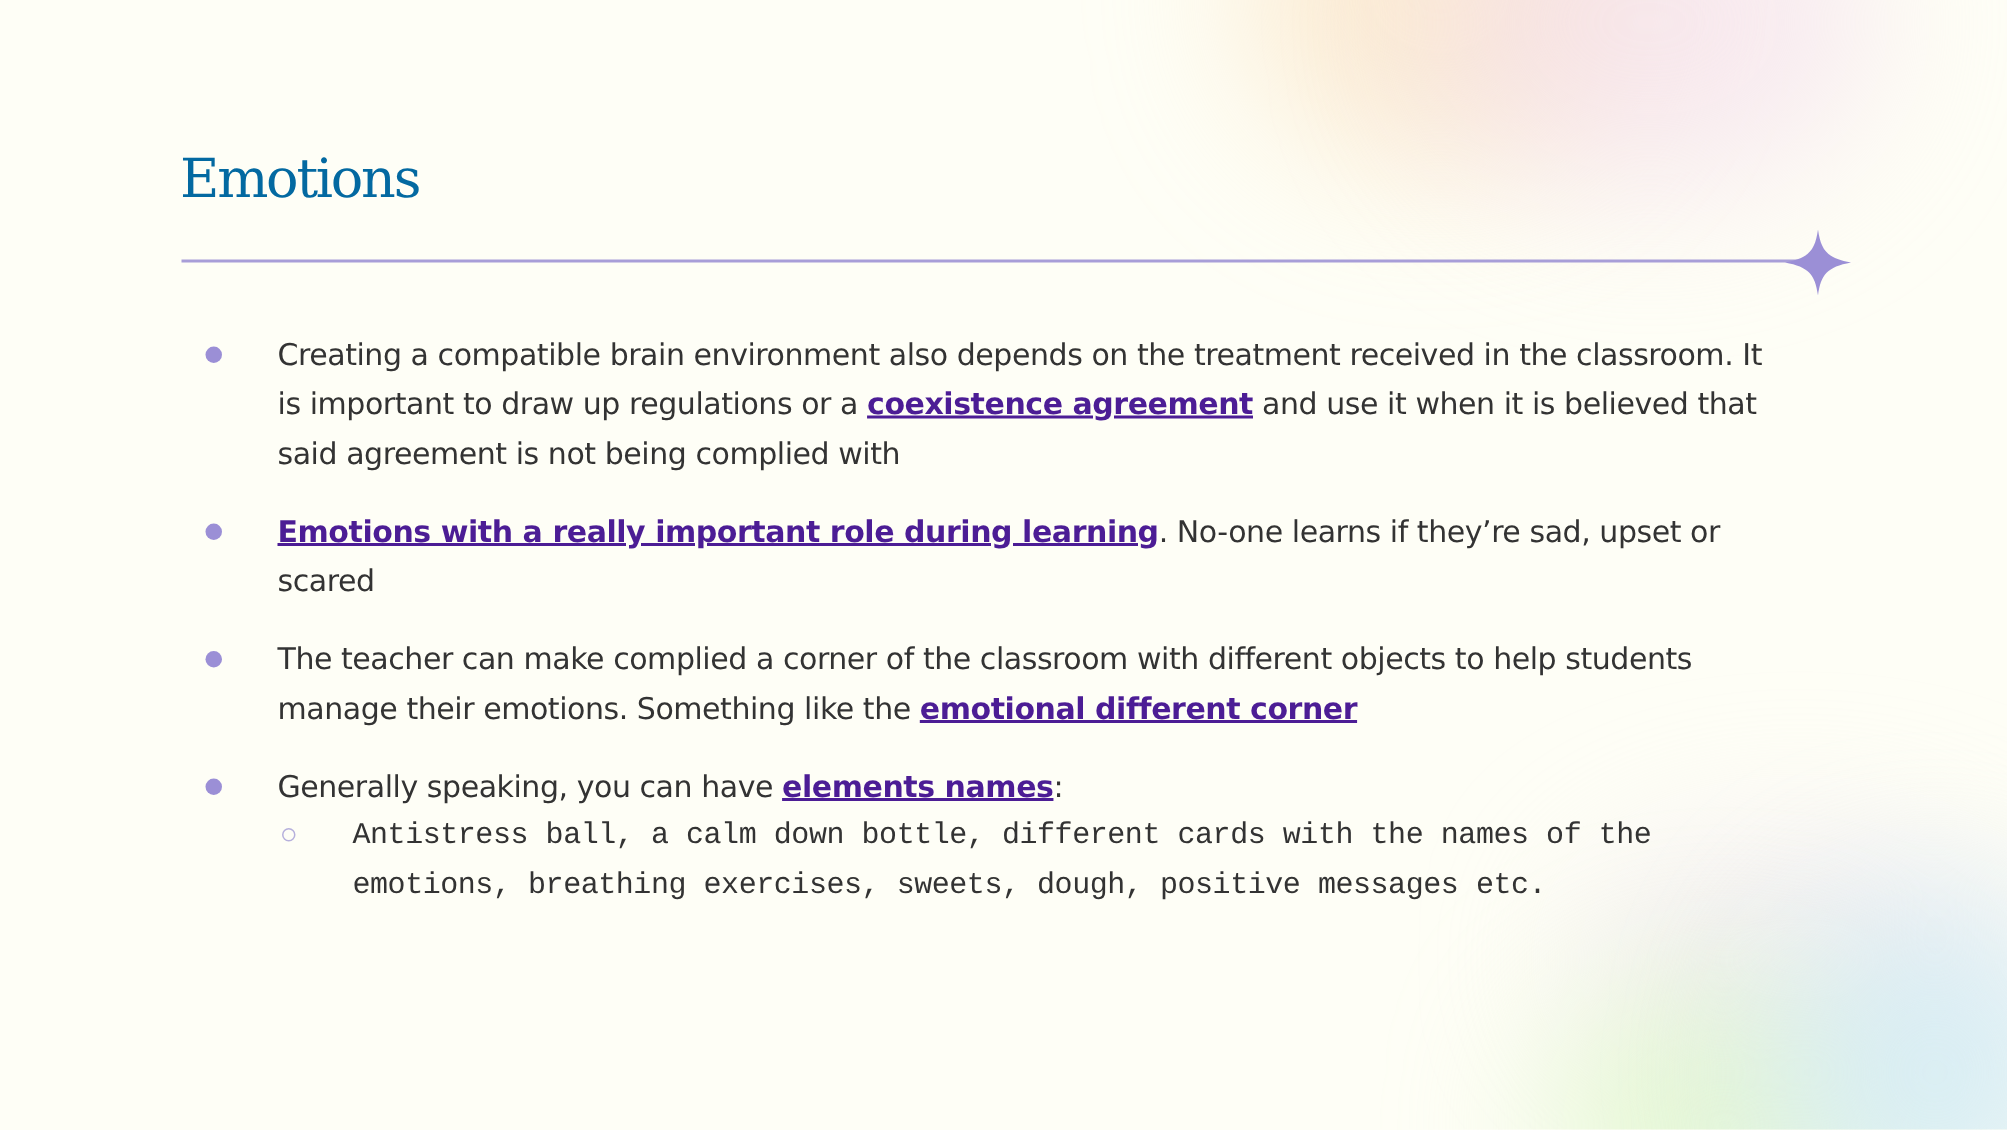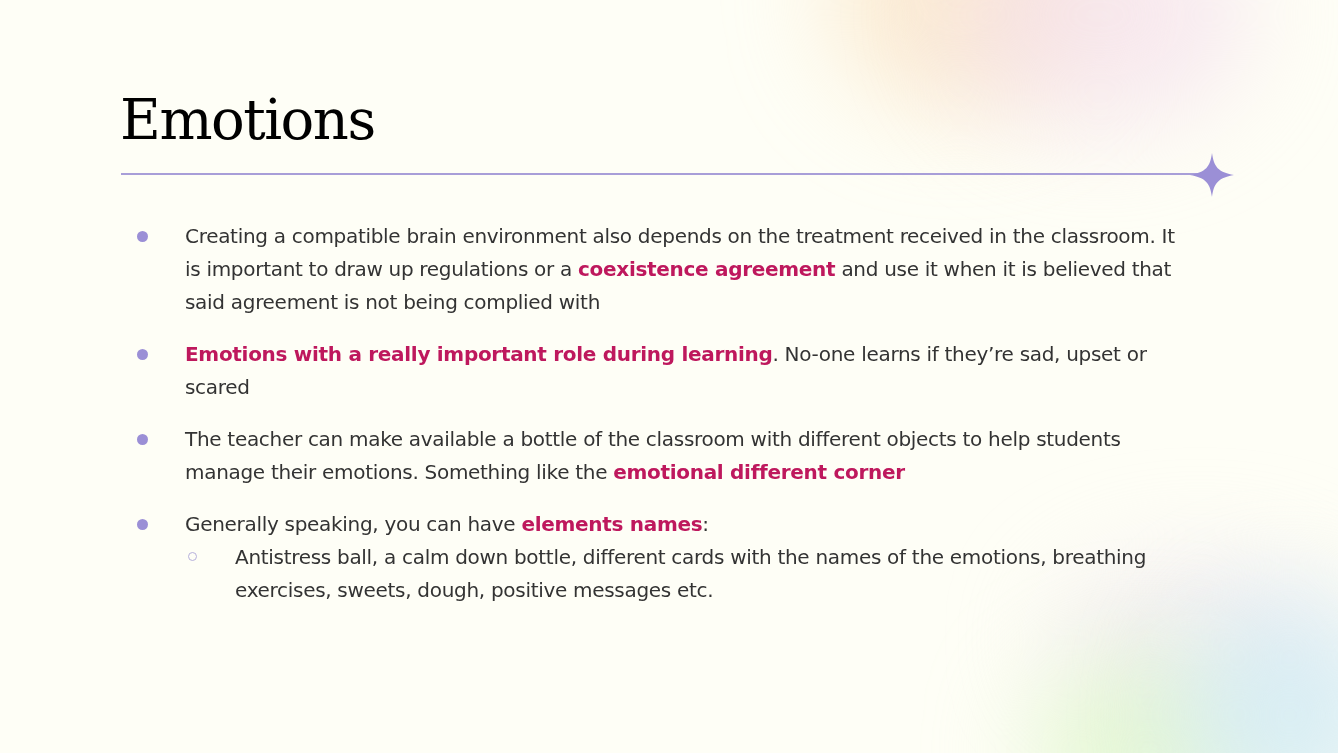--- a/index.html
+++ b/index.html
@@ -10,31 +10,31 @@
     }
     .blob { position: absolute; border-radius: 50%; filter: blur(50px); pointer-events: none; }
     .blob-top-1 { left: 830px; top: -120px; width: 260px; height: 230px; background: rgba(250,220,180,0.55); }
     .blob-top-2 { left: 950px; top: -100px; width: 300px; height: 230px; background: rgba(243,220,235,0.6); }
     .blob-bot-1 { left: 1030px; top: 650px; width: 240px; height: 200px; background: rgba(220,245,200,0.7); }
     .blob-bot-2 { left: 1180px; top: 600px; width: 220px; height: 230px; background: rgba(210,235,245,0.8); }
     .blob-bot-3 { left: 1050px; top: 560px; width: 300px; height: 160px; background: rgba(238,230,240,0.6); }
 
     .title {
       position: absolute; left: 120px; top: 84px;
-      font-family: "DejaVu Serif", serif; font-size: 56px; line-height: 72px;
-      color: #000000; letter-spacing: -1.5px; margin: 0; font-weight: normal;
+      font-family: "DejaVu Serif", serif; font-size: 36px; line-height: 72px;
+      color: #0369a1; letter-spacing: -1.5px; margin: 0; font-weight: normal;
     }
     .rule { position: absolute; left: 121px; top: 173px; width: 1080px; height: 2px; background: #a89ed8; }
     .sparkle { position: absolute; left: 1190px; top: 153px; width: 44px; height: 44px; }
 
     .content { position: absolute; left: 130px; top: 220px; width: 1060px; }
     .item { position: relative; padding-left: 55px; font-size: 20px; line-height: 33px; color: #333; margin-bottom: 19px; letter-spacing: -0.3px; }
-    .item b { font-weight: bold; color: #be185d; }
+    .item b { font-weight: bold; color: #4c1d95; text-decoration: underline; }
     .dot { position: absolute; left: 7px; top: 11px; width: 11px; height: 11px; border-radius: 50%; background: #9b8fd6; }
-    .sub { position: relative; padding-left: 50px; margin-top: 0; }
+    .sub { position: relative; padding-left: 50px; margin-top: 0; font-family: Liberation Mono, monospace; }
     .ring { position: absolute; left: 3px; top: 11px; width: 9px; height: 9px; border-radius: 50%; border: 1.5px solid #b6b0dc; box-sizing: border-box; }
   </style>
 </head>
 <body>
 
 <div class="blob blob-top-1"></div>
 <div class="blob blob-top-2"></div>
 <div class="blob blob-bot-3"></div>
 <div class="blob blob-bot-1"></div>
 <div class="blob blob-bot-2"></div>
@@ -49,21 +49,21 @@
   <div class="item">
     <span class="dot"></span>
     <span>Creating a compatible brain environment also depends on the treatment received in the classroom. It is important to draw up regulations or a </span><b>coexistence agreement</b><span> and use it when it is believed that said agreement is not being complied with</span>
   </div>
   <div class="item">
     <span class="dot"></span>
     <b>Emotions with a really important role during learning</b><span>. No-one learns if they’re sad, upset or scared</span>
   </div>
   <div class="item">
     <span class="dot"></span>
-    <span>The teacher can make available a bottle of the classroom with different objects to help students manage their emotions. Something like the </span><b>emotional different corner</b>
+    <span>The teacher can make complied a corner of the classroom with different objects to help students manage their emotions. Something like the </span><b>emotional different corner</b>
   </div>
   <div class="item">
     <span class="dot"></span>
     <span>Generally speaking, you can have </span><b>elements names</b><span>:</span>
     <div class="sub">
       <span class="ring"></span>
       <span>Antistress ball, a calm down bottle, different cards with the names of the emotions, breathing exercises, sweets, dough, positive messages etc.</span>
     </div>
   </div>
 </div>

